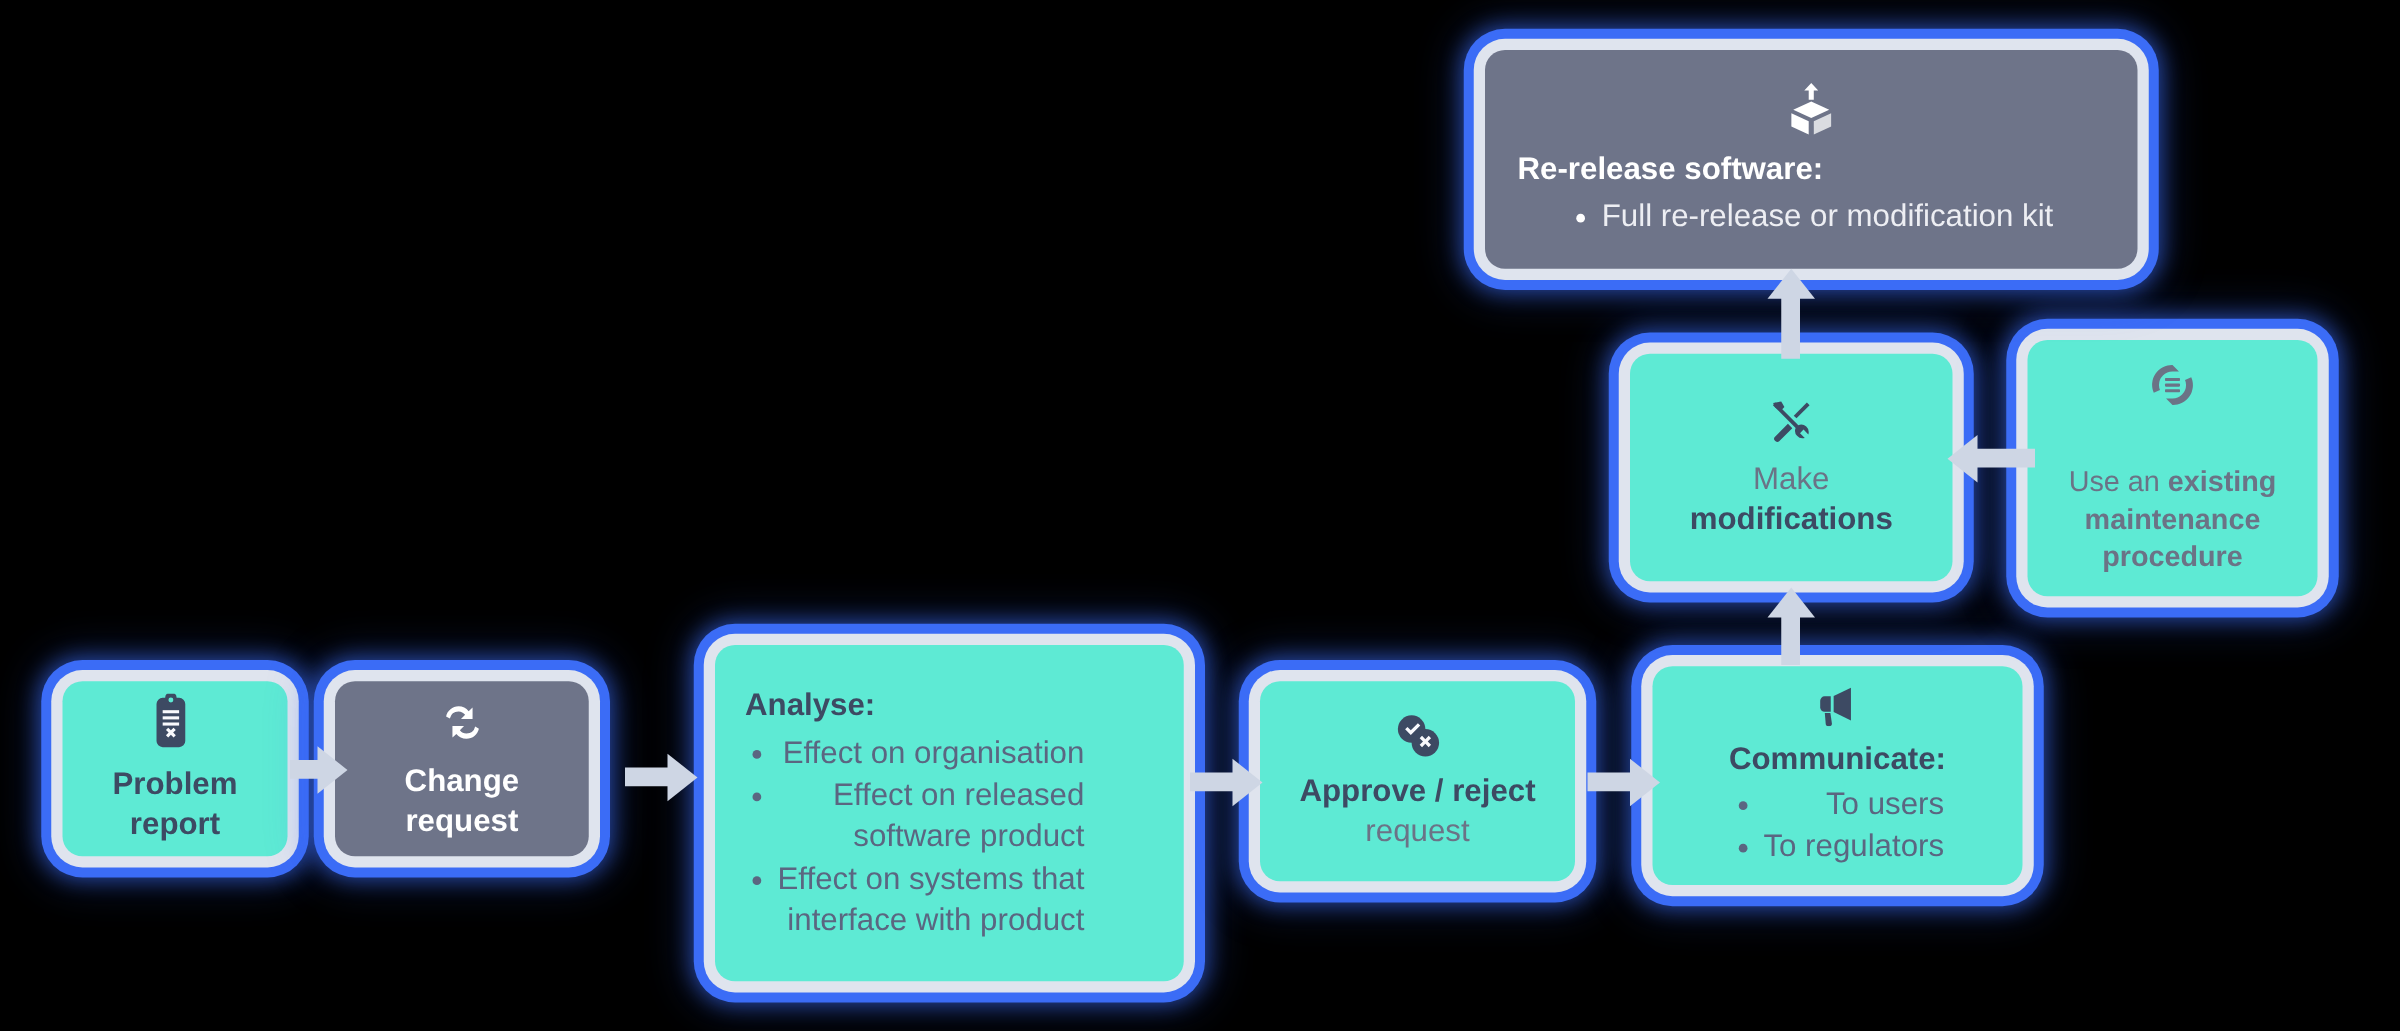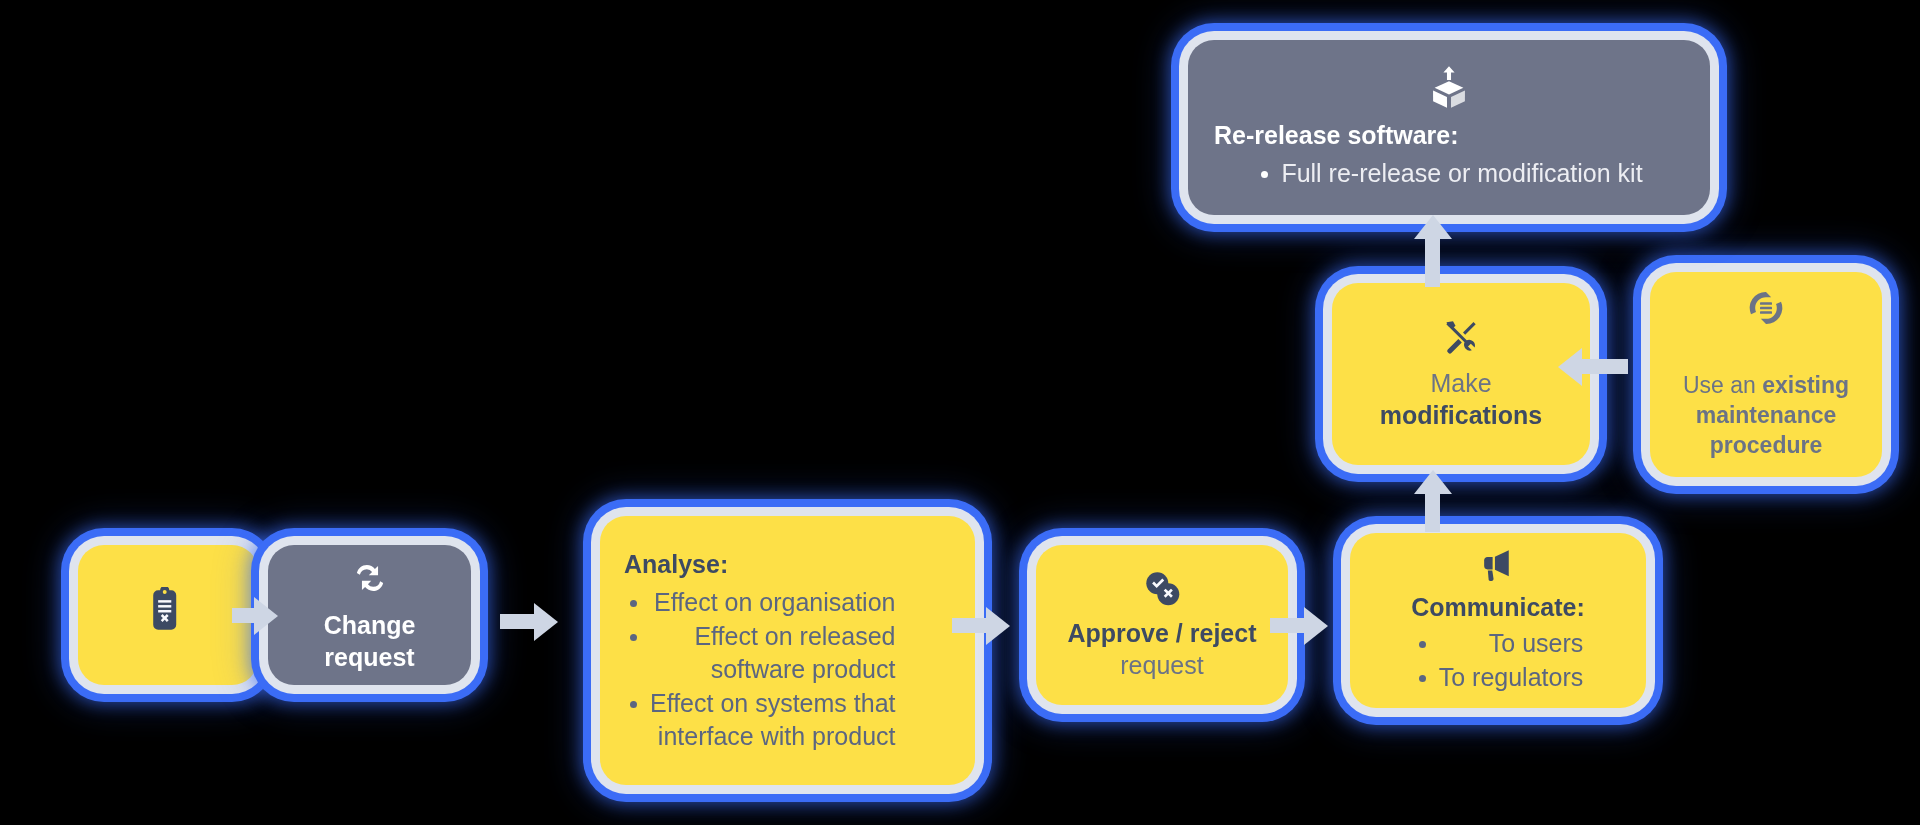--- a/index.html
+++ b/index.html
@@ -11,37 +11,36 @@
   }
   #stage {
     position: relative;
     width: 1920px; height: 825px;
     background: #000000;
   }
 
   
   .node {
     position: absolute;
-    border-radius: 26px;
+    border-radius: 16px;
     display: flex;
     flex-direction: column;
     align-items: center;
     justify-content: center;
     padding: 16px 18px;
     text-align: center;
     box-shadow:
       0 0 0 9px #dfe4ee,
       0 0 0 17px #3b6cf6,
       0 0 16px 19px rgba(59,108,246,0.55),
       0 0 34px 22px rgba(59,108,246,0.25);
   }
   .node.white {
-    background: #fde047;
+    background: #5eead4;
     color: #3d4a63;
-    margin-left: 28px;
   }
   .node.slate {
     background: #6e7489;
     color: #ffffff;
   }
   .node .icon {
     display: block;
     margin-bottom: 10px;
     line-height: 0;
   }
@@ -157,20 +156,22 @@
   <div class="node white" id="n-problem">
     <span class="icon">
       <svg width="40" height="46" viewBox="0 0 24 28" fill="#3d4a63">
         <path d="M14 2h-1.2a2.8 2.8 0 0 0-5.6 0H6a3 3 0 0 0-3 3v18a3 3 0 0 0 3 3h8a3 3 0 0 0 3-3V5a3 3 0 0 0-3-3zm-4-.2a1.2 1.2 0 1 1 0 2.4 1.2 1.2 0 0 1 0-2.4z"></path>
         <rect x="6" y="8" width="8" height="1.5" fill="#f8f9fd"></rect>
         <rect x="6" y="11" width="8" height="1.5" fill="#f8f9fd"></rect>
         <rect x="6" y="14" width="8" height="1.5" fill="#f8f9fd"></rect>
         <path d="M7.6 17.6l1.1-1.1 1.3 1.3 1.3-1.3 1.1 1.1-1.3 1.3 1.3 1.3-1.1 1.1-1.3-1.3-1.3 1.3-1.1-1.1 1.3-1.3z" fill="#f8f9fd"></path>
       </svg>
     </span>
+    <div class="title" style="white-space:pre-line;">Problem
+report</div>
   </div>
 
   <div class="node slate" id="n-change">
     <span class="icon">
       <svg width="42" height="42" viewBox="0 0 24 24" fill="#ffffff">
         <path d="M4.5 9.2c.6-2.6 2.9-4.6 5.7-4.6 1.9 0 3.5.9 4.6 2.2l1.8-1.7v5.3h-5.3l1.9-1.9A4 4 0 0 0 10.2 7a4.2 4.2 0 0 0-4 3.2l-1.7-1z"></path>
         <path d="M19.5 14.8c-.6 2.6-2.9 4.6-5.7 4.6-1.9 0-3.5-.9-4.6-2.2l-1.8 1.7v-5.3h5.3l-1.9 1.9a4 4 0 0 0 3 1.5 4.2 4.2 0 0 0 4-3.2l1.7 1z"></path>
       </svg>
     </span>
     <div class="title" style="white-space:pre-line;">Change

